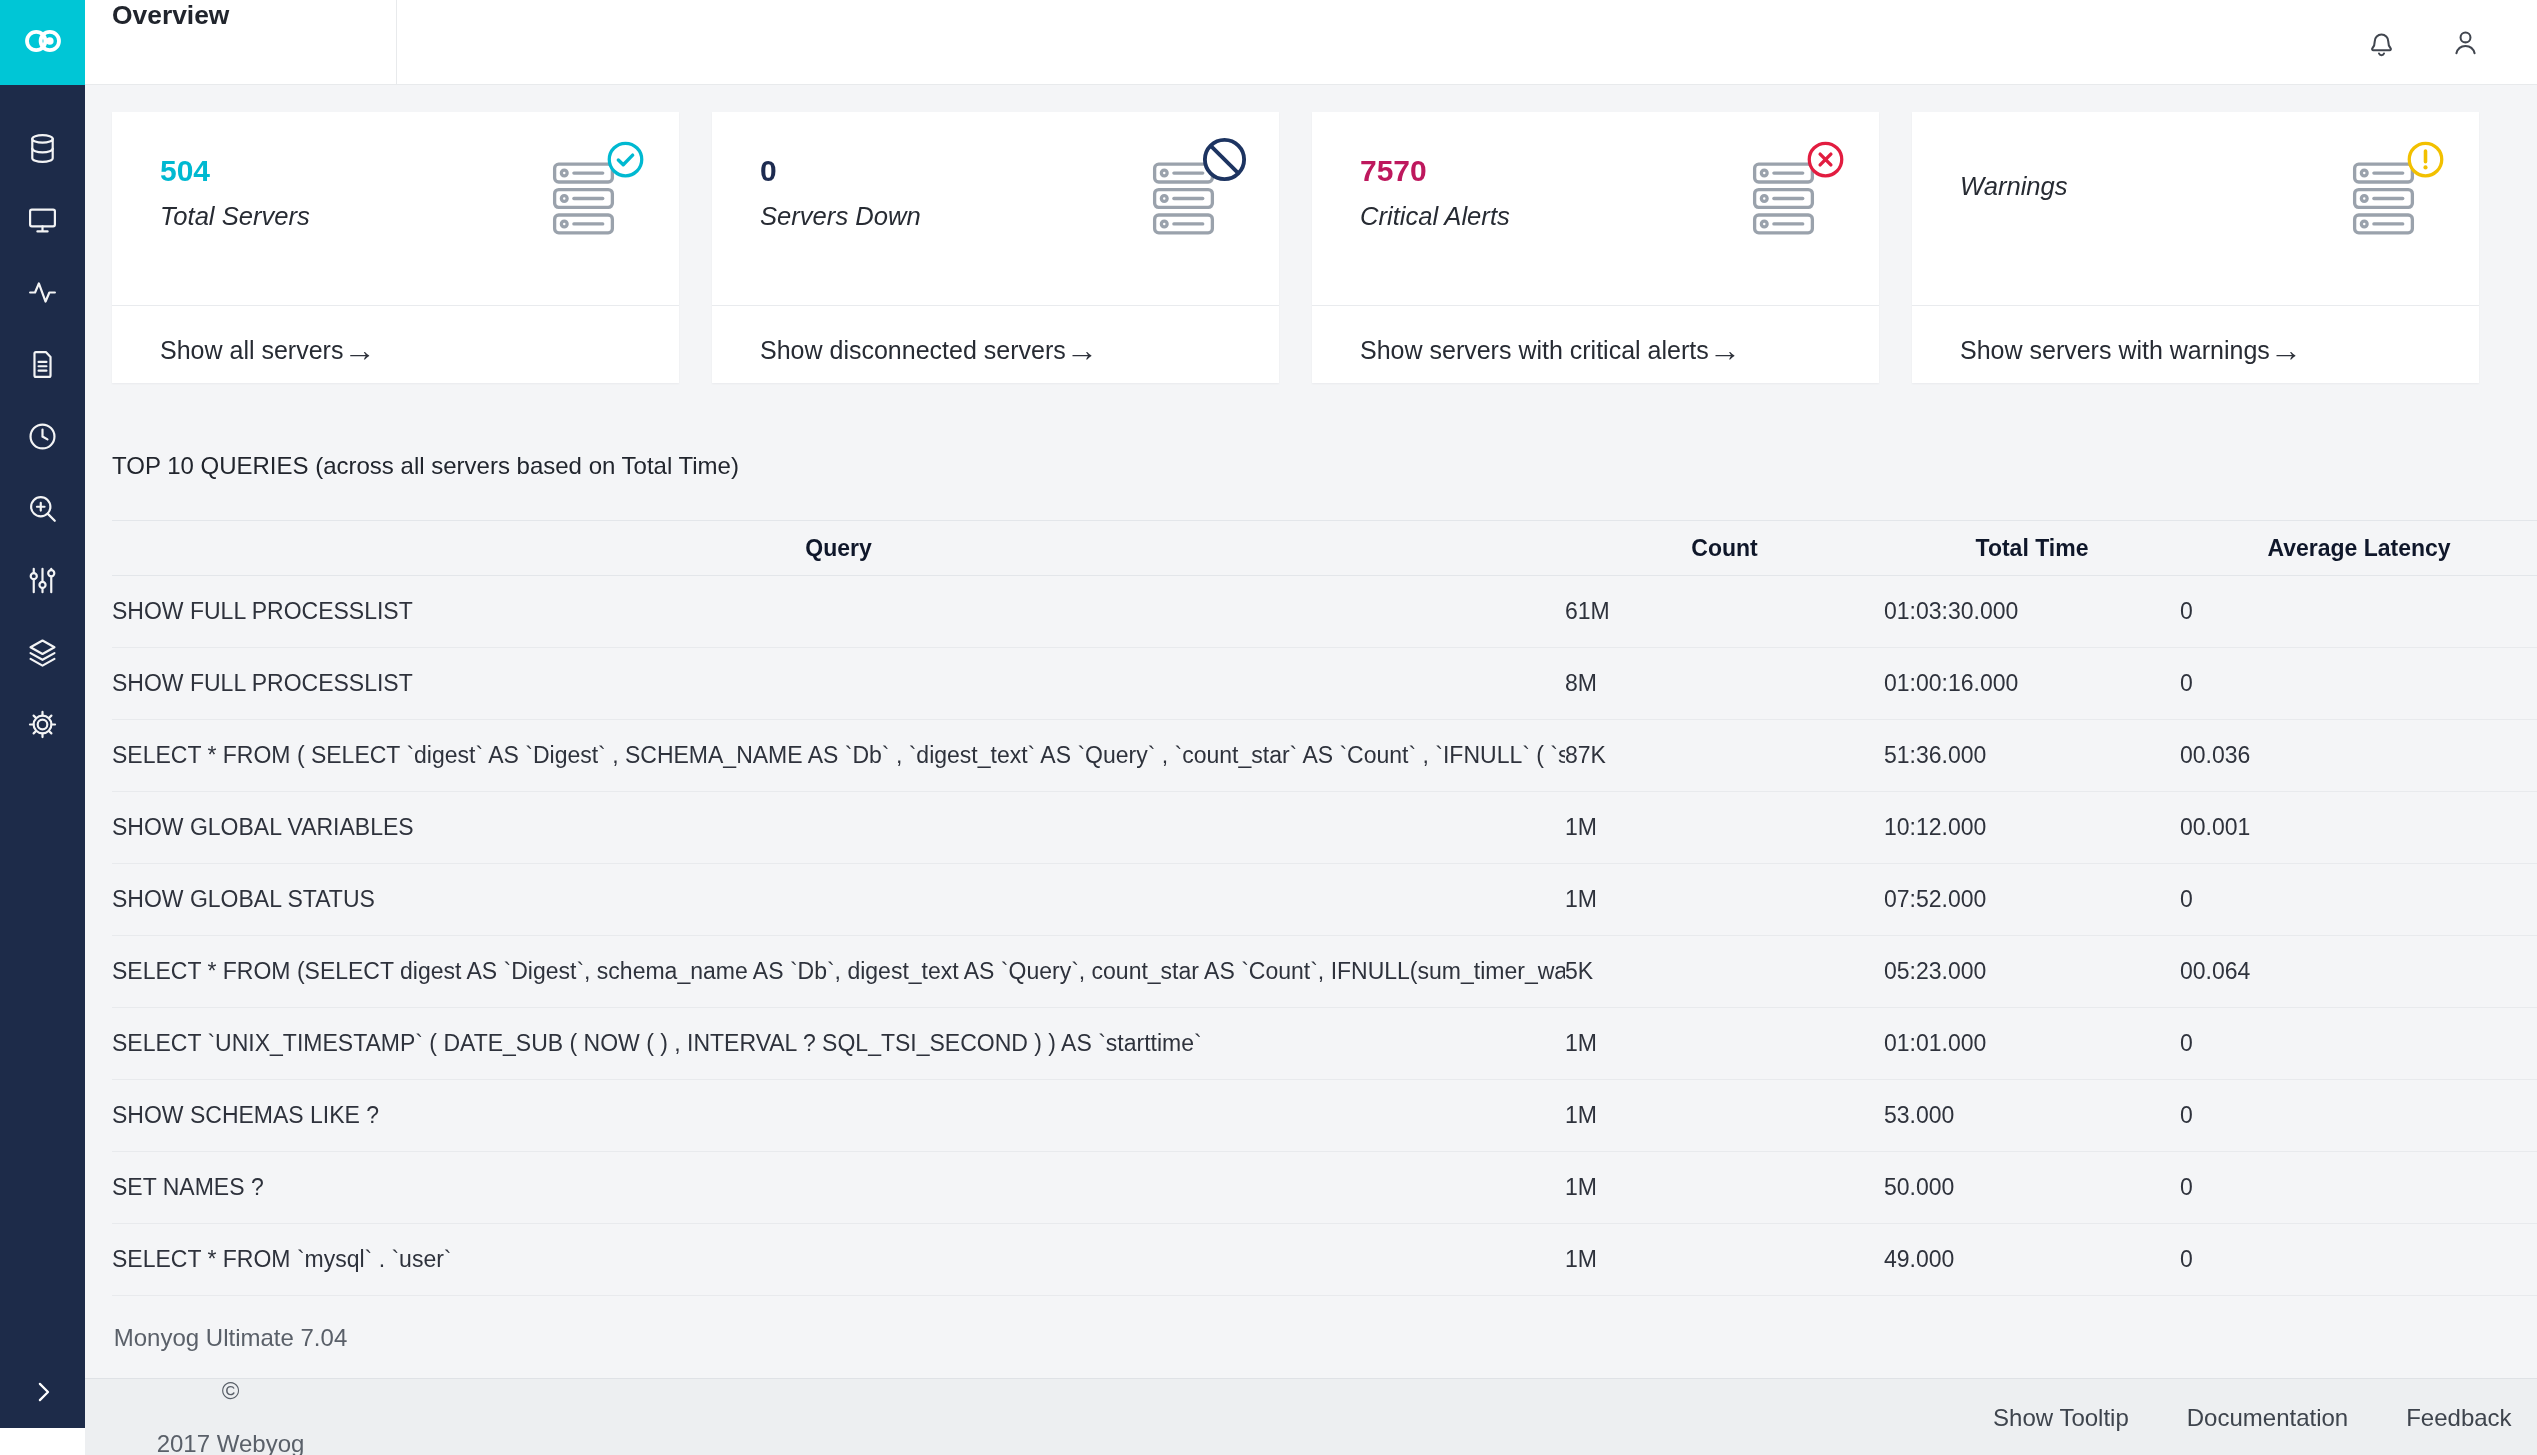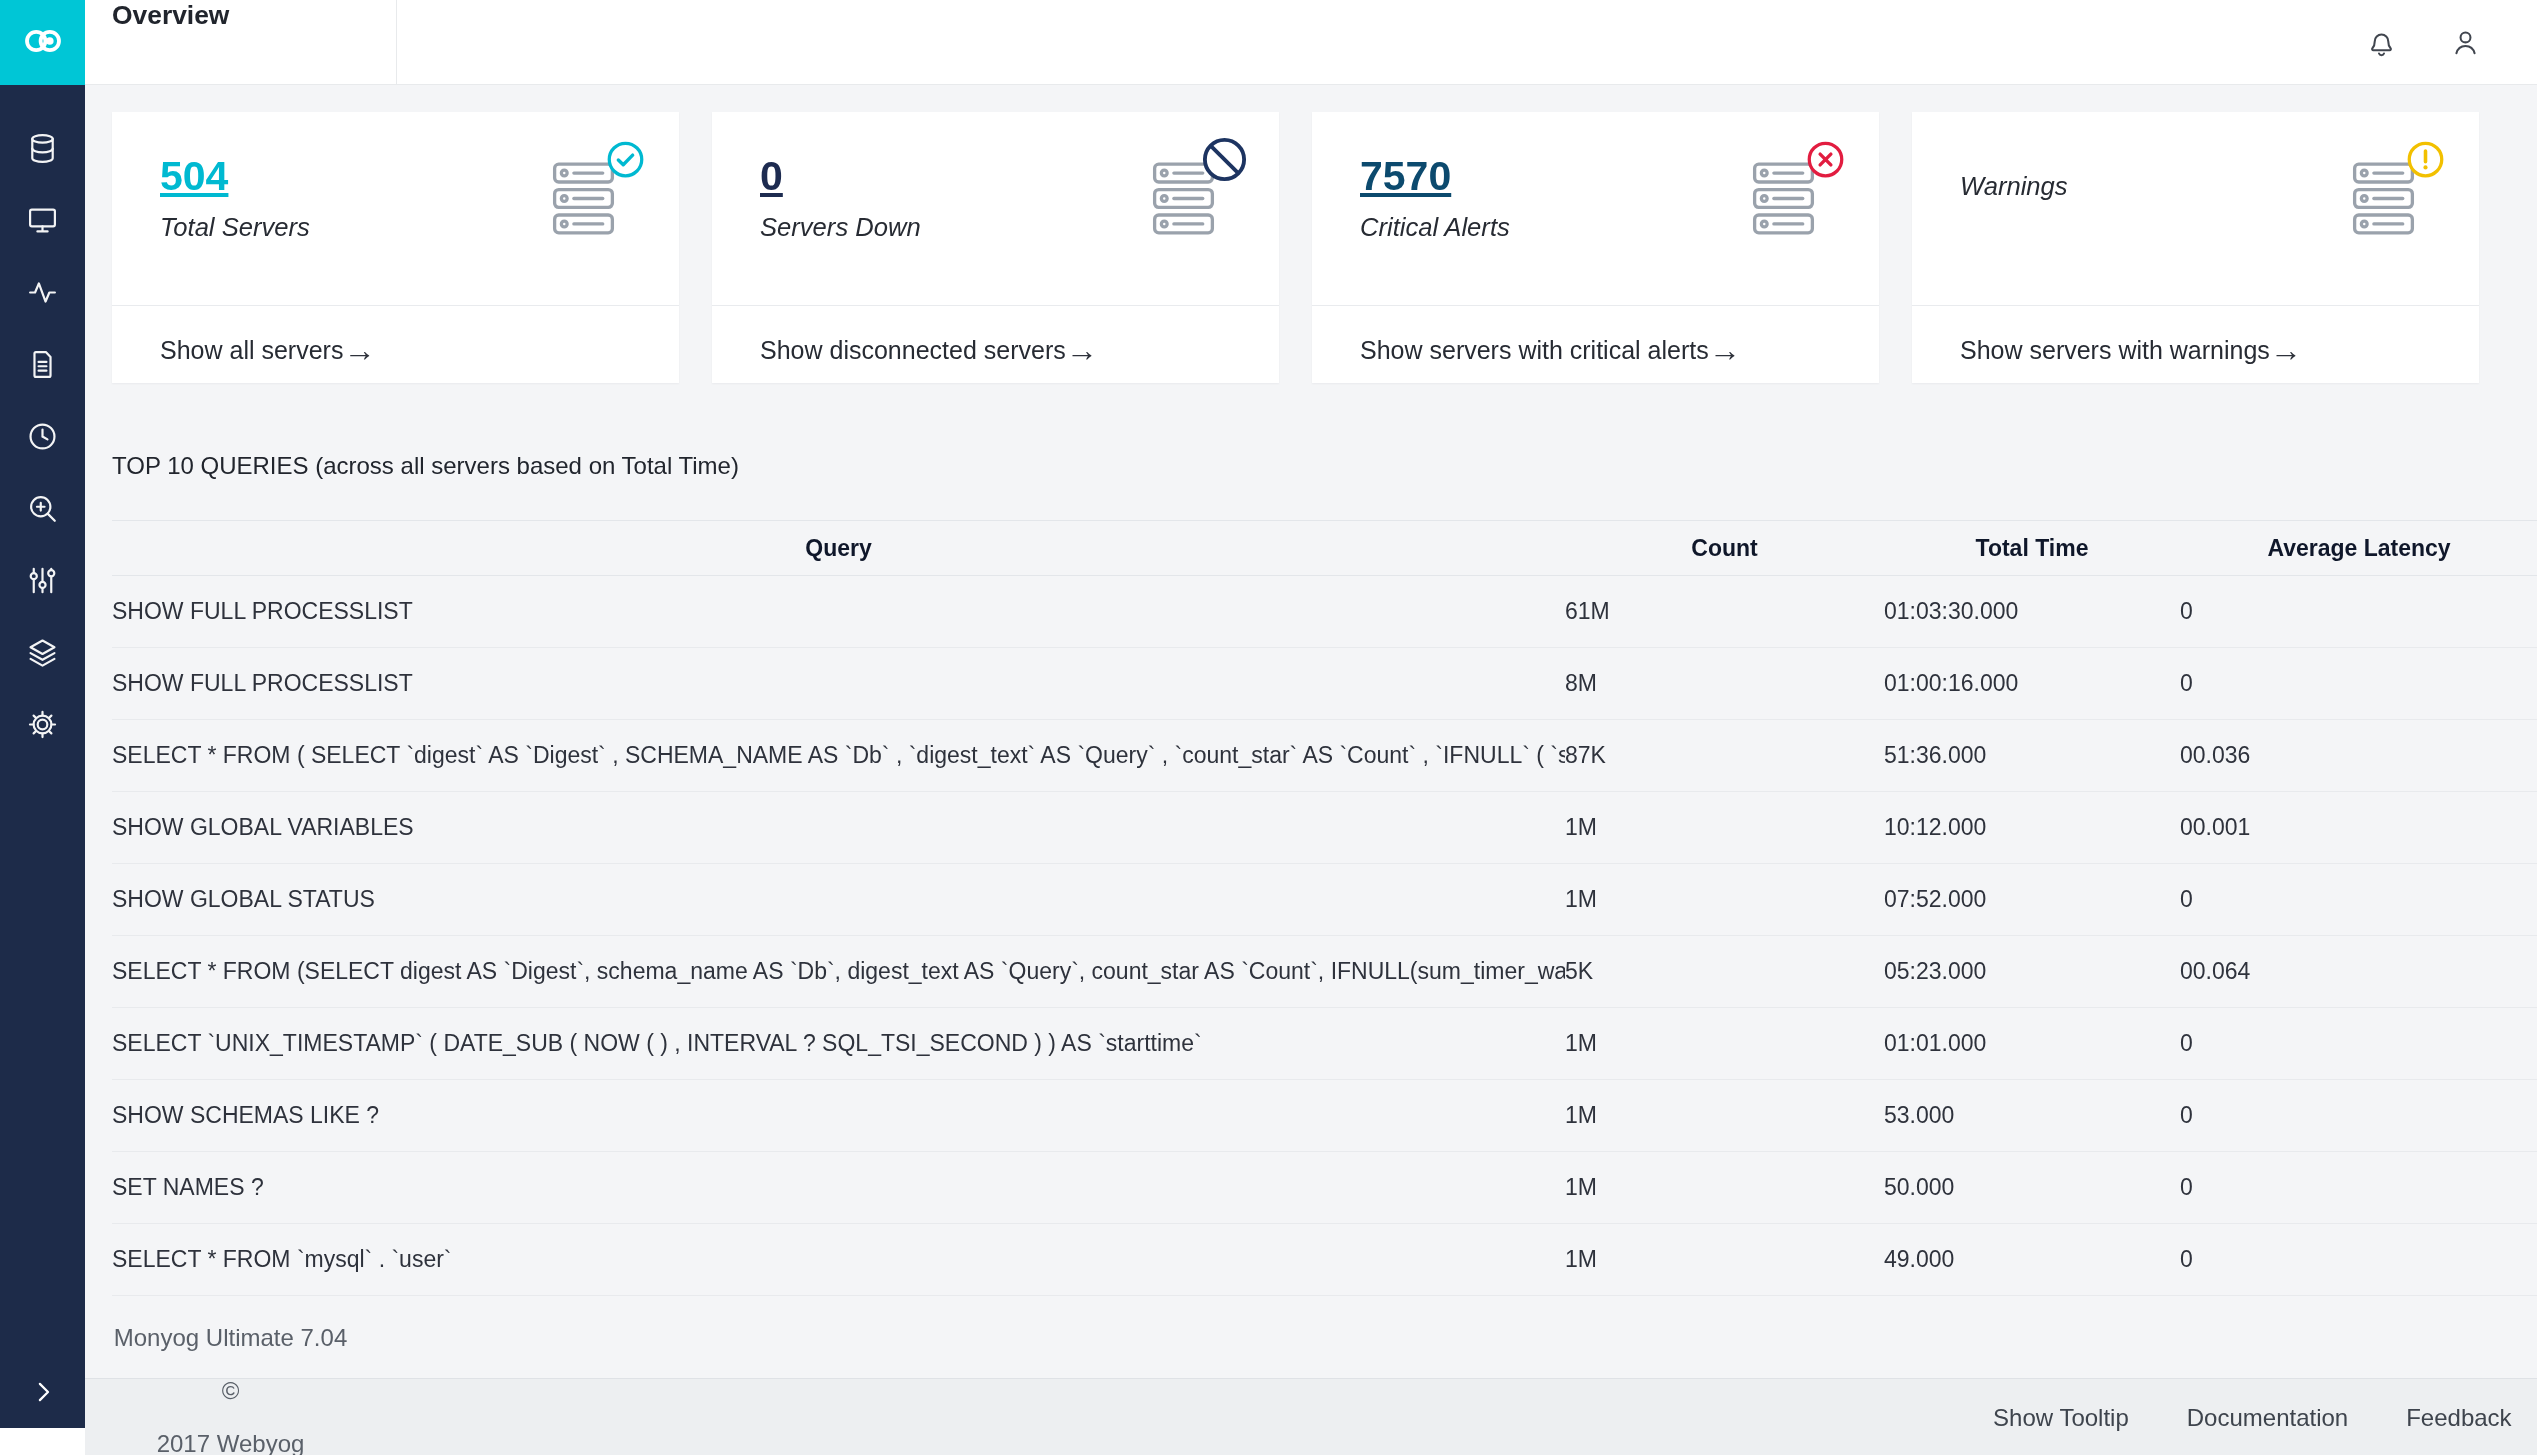--- a/index.html
+++ b/index.html
@@ -45,21 +45,21 @@
   .topbar-icon { width: 33px; height: 33px; color: #41464f; cursor: pointer; }
   .topbar-icon svg { width: 33px; height: 33px; display: block; }
 
   
   .content { height: 1293px; background: #f4f5f7; overflow: hidden; }
 
   
   .cards { display: flex; gap: 33px; padding: 27px 59px 0 27px; }
   .card { flex: 1; background: #ffffff; height: 271px; box-shadow: 0 0.9px 1.8px rgba(30,40,60,.05); }
   .card-top { position: relative; height: 193px; padding: 44px 48px 0 48px; }
-  .card-value { font-size: 41px; font-weight: bold; line-height: 1; text-decoration: underline; }
+  .card-value { font-size: 30px; font-weight: bold; line-height: 1; }
   .card-label { font-size: 25.6px; color: #272b33; margin-top: 16px; font-style: italic; }
   .card-icon { position: absolute; top: 37px; right: 46px; width: 88px; height: 99px; color: #9aa2ac; }
   .card-icon .stack { width: 88px; height: 99px; display: block; }
   .badge { position: absolute; top: -8.8px; right: -12.3px; width: 39px; height: 39px; }
   .badge svg { width: 100%; height: 100%; display: block; }
   .badge.big { width: 49px; height: 49px; top: -14px; right: -16px; }
   .card-footer {
     height: 90px; border-top: 0.9px solid #e9ebee;
     display: flex; align-items: center; justify-content: flex-start;
     padding: 0 48px; font-size: 25px; color: #272b33; cursor: pointer;
@@ -280,21 +280,21 @@
             </div>
           </div>
           <div class="card-footer">
             <span>Show disconnected servers</span>
             <span class="arrow">→</span>
           </div>
         </div>
 
         <div class="card">
           <div class="card-top">
-            <div class="card-value" style="color: #0c4a6e;">7570</div>
+            <div class="card-value" style="color: #be185d;">7570</div>
             <div class="card-label">Critical Alerts</div>
             <div class="card-icon">
               <svg class="stack" viewBox="0 0 64 64" fill="none" stroke="currentColor" stroke-width="2.4" stroke-linecap="round">
                 <rect x="7" y="7" width="42" height="13" rx="3"></rect>
                   <circle cx="14" cy="13.5" r="2.1"></circle>
                   <path d="M21 13.5h21"></path>
                 <rect x="7" y="25.5" width="42" height="13" rx="3"></rect>
                   <circle cx="14" cy="32" r="2.1"></circle>
                   <path d="M21 32h21"></path>
                 <rect x="7" y="44" width="42" height="13" rx="3"></rect>

